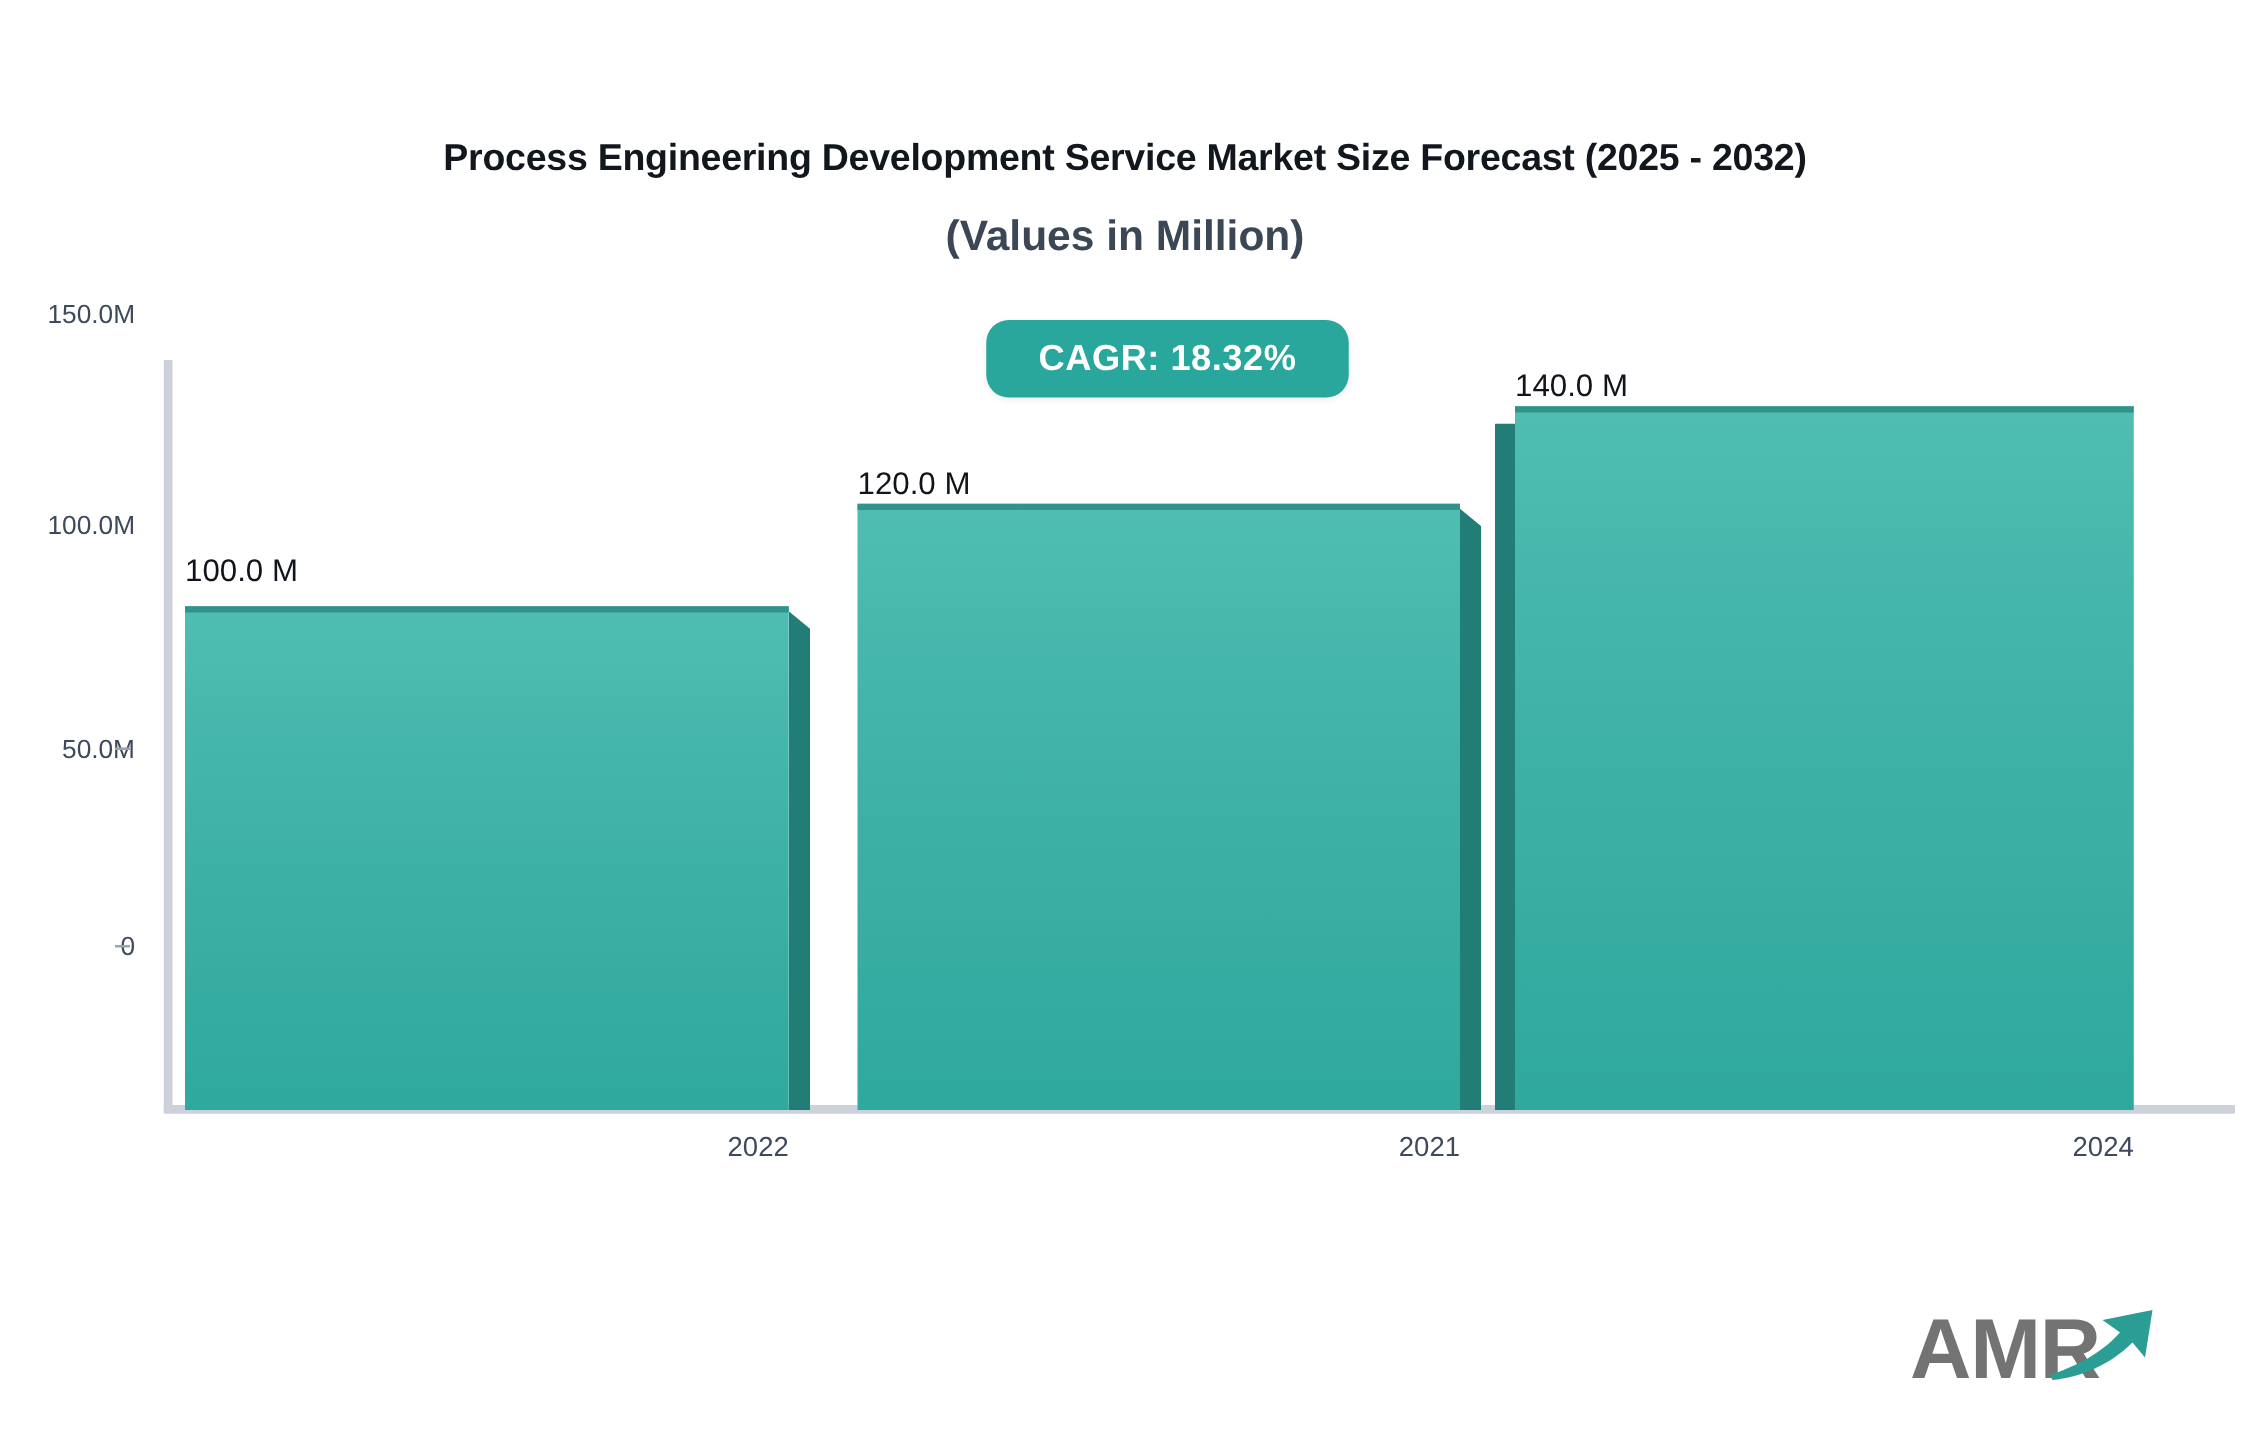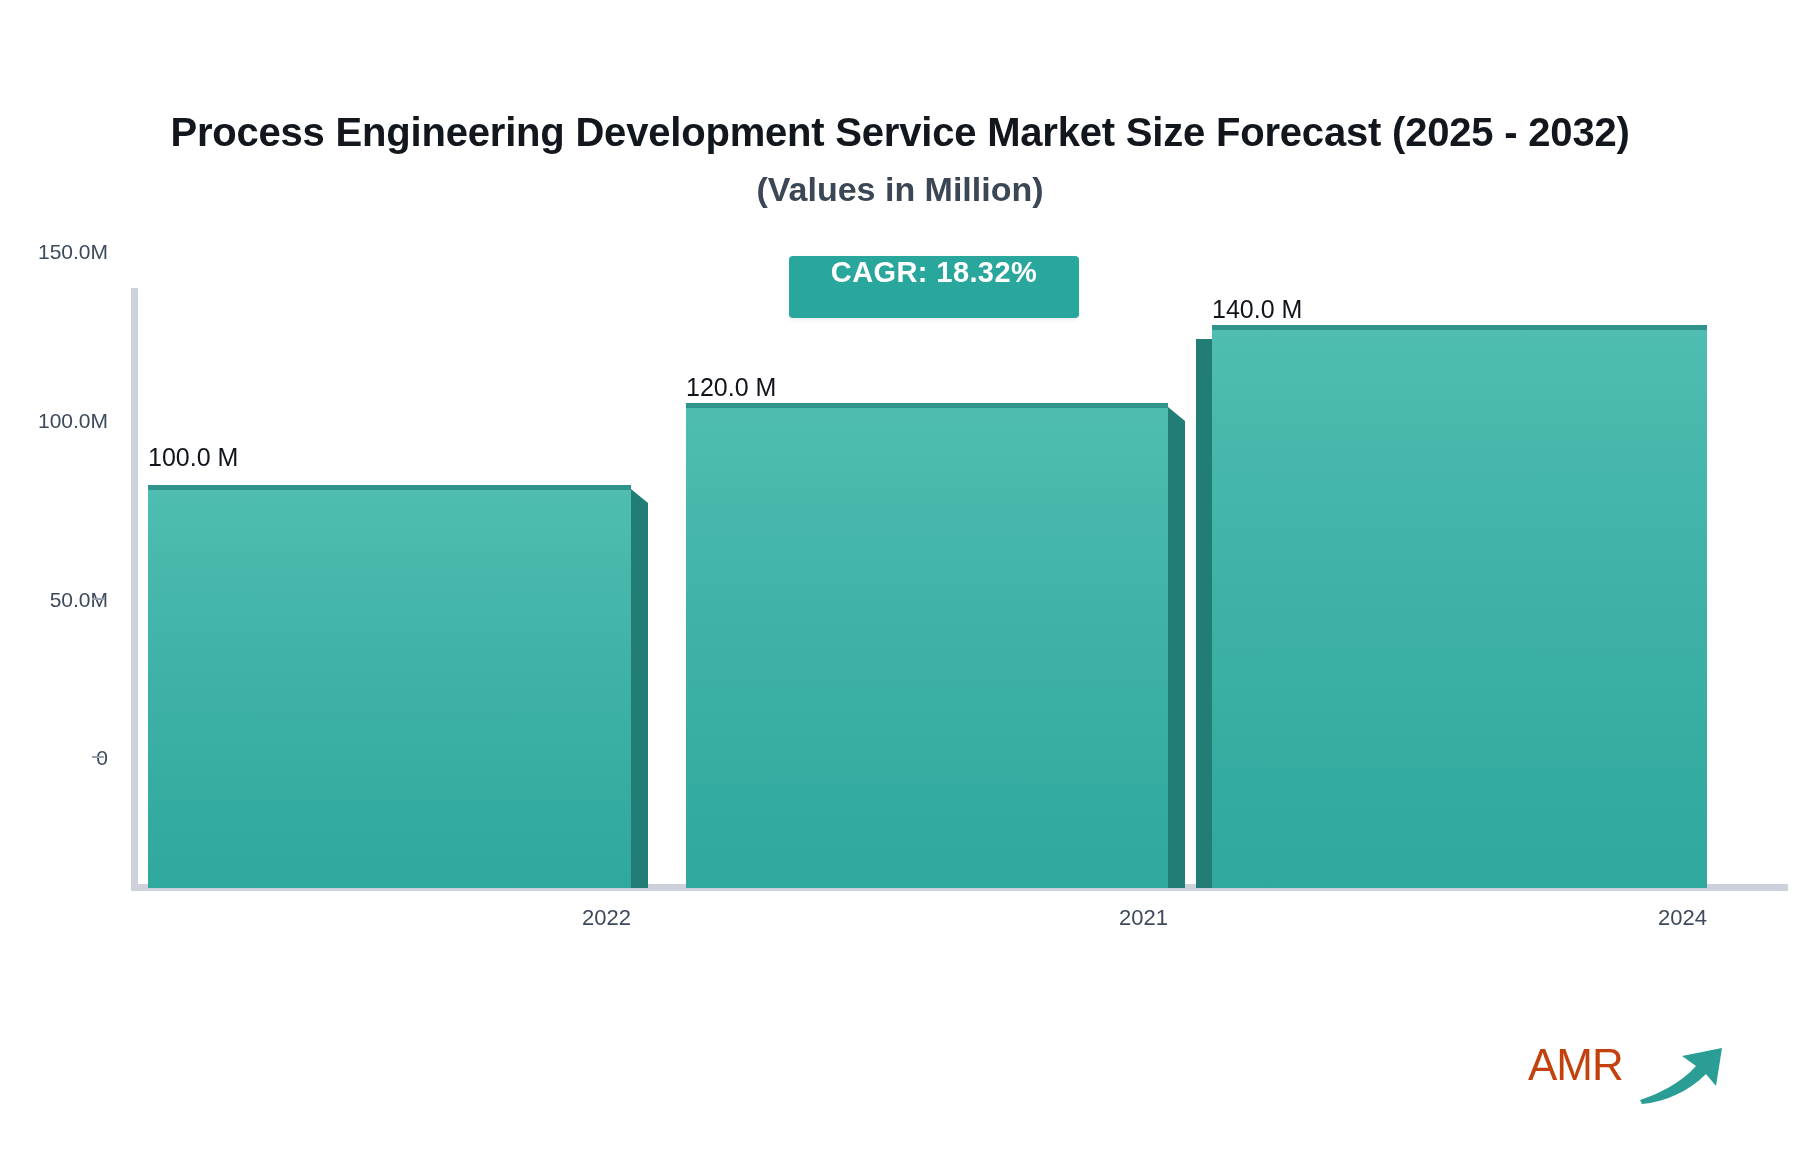--- a/index.html
+++ b/index.html
@@ -22,21 +22,21 @@
     height: 1156px;
     background: #ffffff;
   }
 
   
   #chart-title {
     position: absolute;
     left: 0; top: 110px;
     width: 1800px;
     text-align: center;
-    font-size: 40px;
+    font-size: 30px;
     font-weight: bold;
     color: #12161d;
     letter-spacing: -0.2px;
     white-space: nowrap;
   }
   #chart-subtitle {
     position: absolute;
     left: 0; top: 170px;
     width: 1800px;
     text-align: center;
@@ -47,22 +47,23 @@
   }
 
   
   #cagr-badge {
     position: absolute;
     left: 789px;
     top: 256px;
     width: 290px;
     height: 62px;
     background: #2aa79c;
-    border-radius: 4px;
+    border-radius: 18px;
     display: flex;
+    align-items: center;
     justify-content: center;
     box-shadow: 0 2px 5px rgba(0,0,0,0.07);
     z-index: 40;
   }
   #cagr-badge .cagr-text {
     color: #ffffff;
     font-size: 29px;
     font-weight: bold;
     letter-spacing: 0.4px;
     white-space: nowrap;
@@ -150,23 +151,23 @@
   #amr-logo {
     position: absolute;
     left: 1528px;
     top: 1036px;
     width: 200px;
     height: 78px;
   }
   #amr-logo .amr-text {
     position: absolute;
     left: 0; top: 4px;
-    font-size: 44px;
-    font-weight: normal;
-    color: #c2410c;
+    font-size: 68px;
+    font-weight: bold;
+    color: #737373;
     letter-spacing: -1px;
   }
   #amr-logo svg { position: absolute; left: 108px; top: 8px; }
 </style>
 </head>
 <body>
 
 <div id="canvas">
 
   <div id="chart-title">Process Engineering Development Service Market Size Forecast (2025 - 2032)</div>

